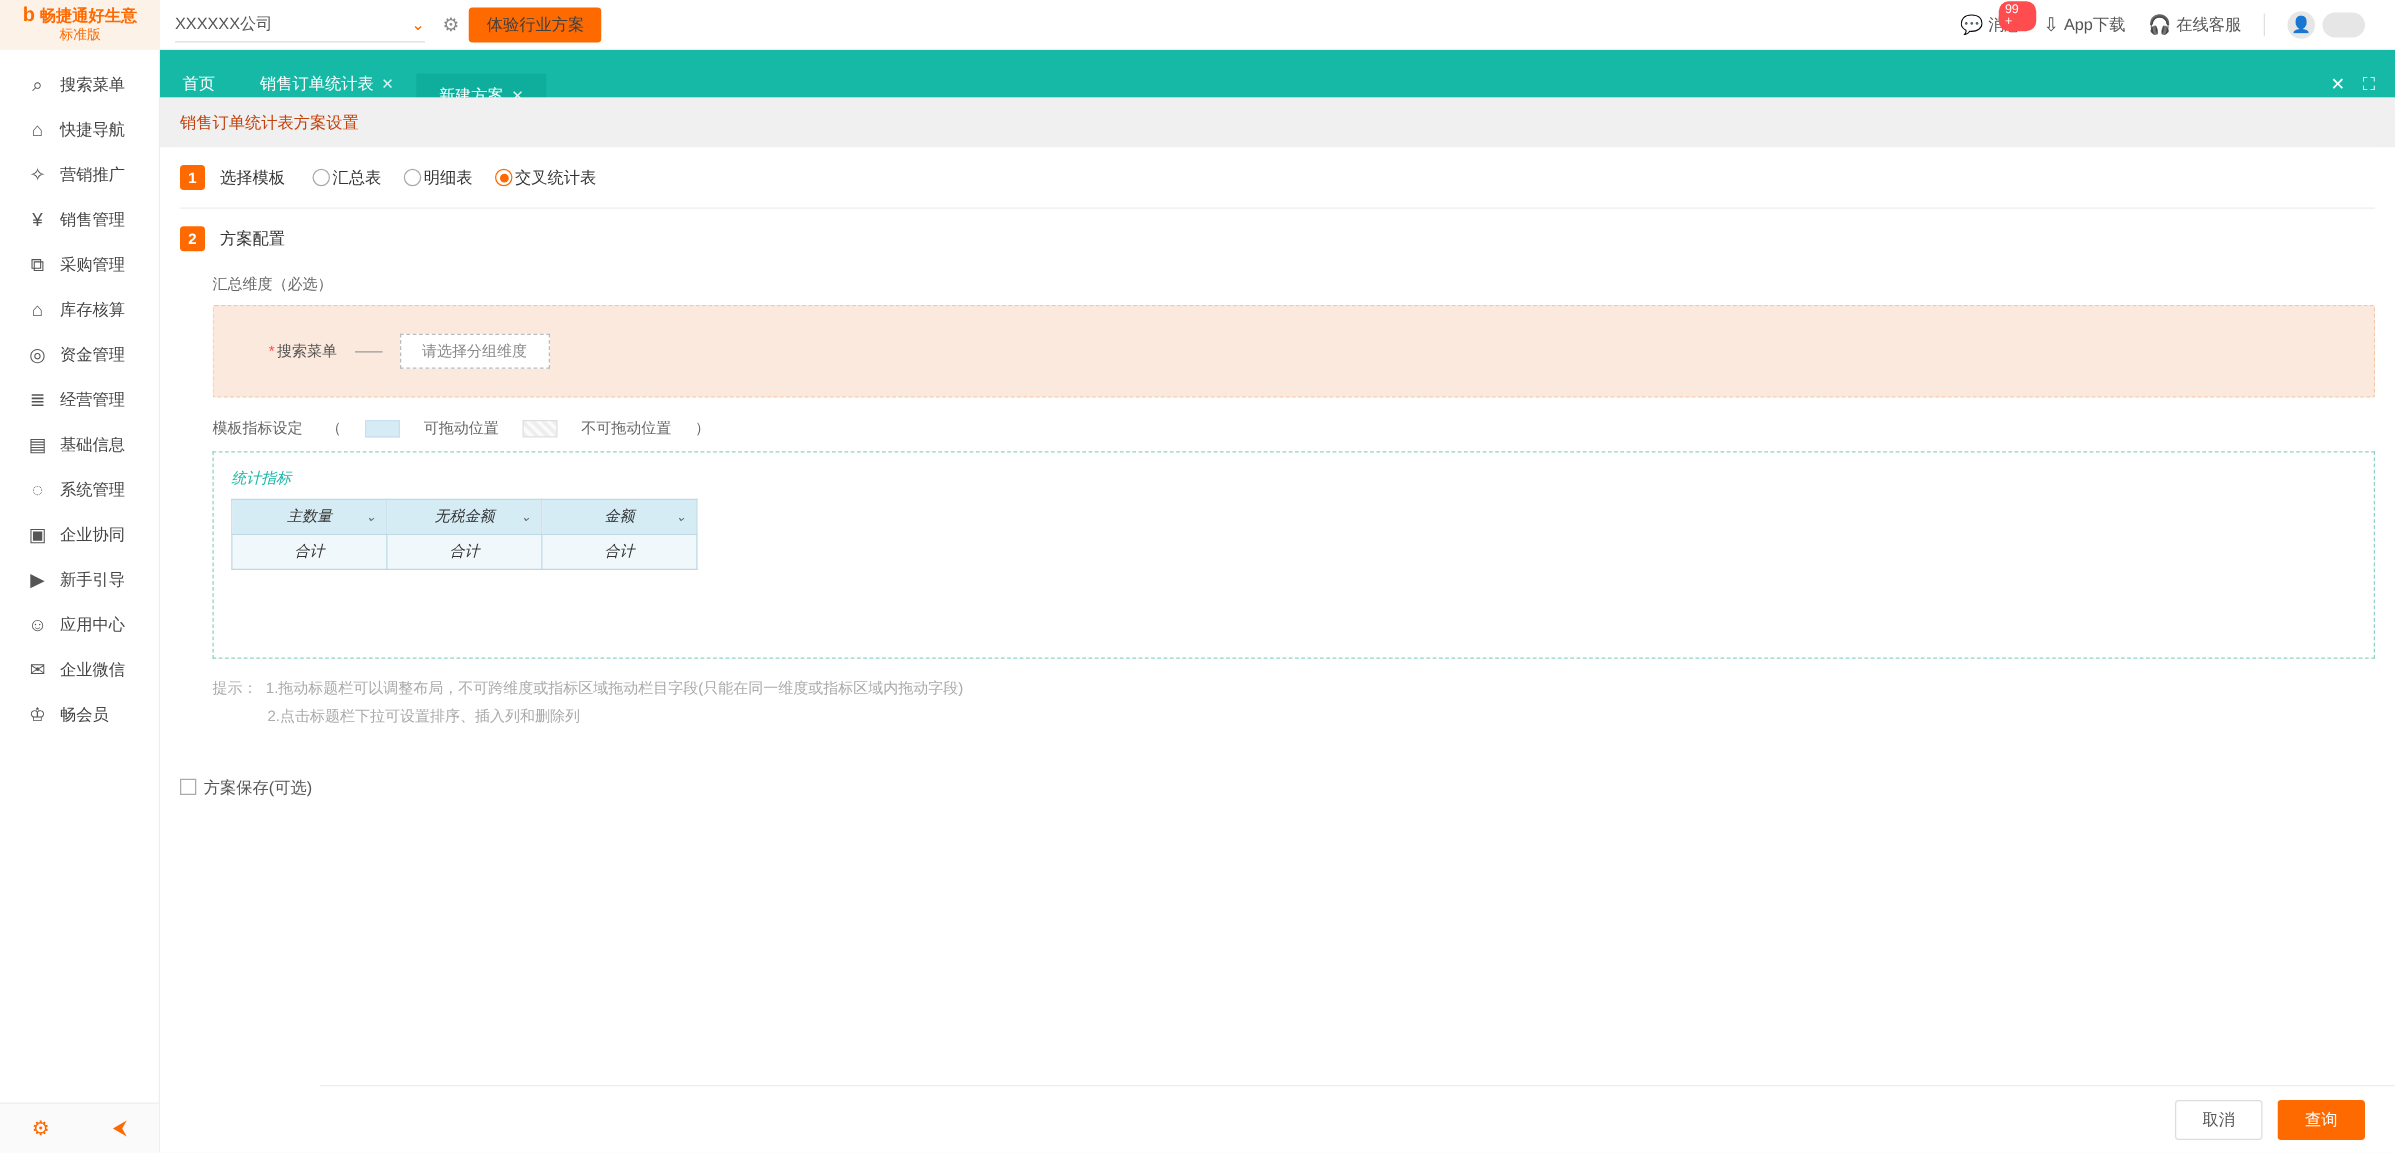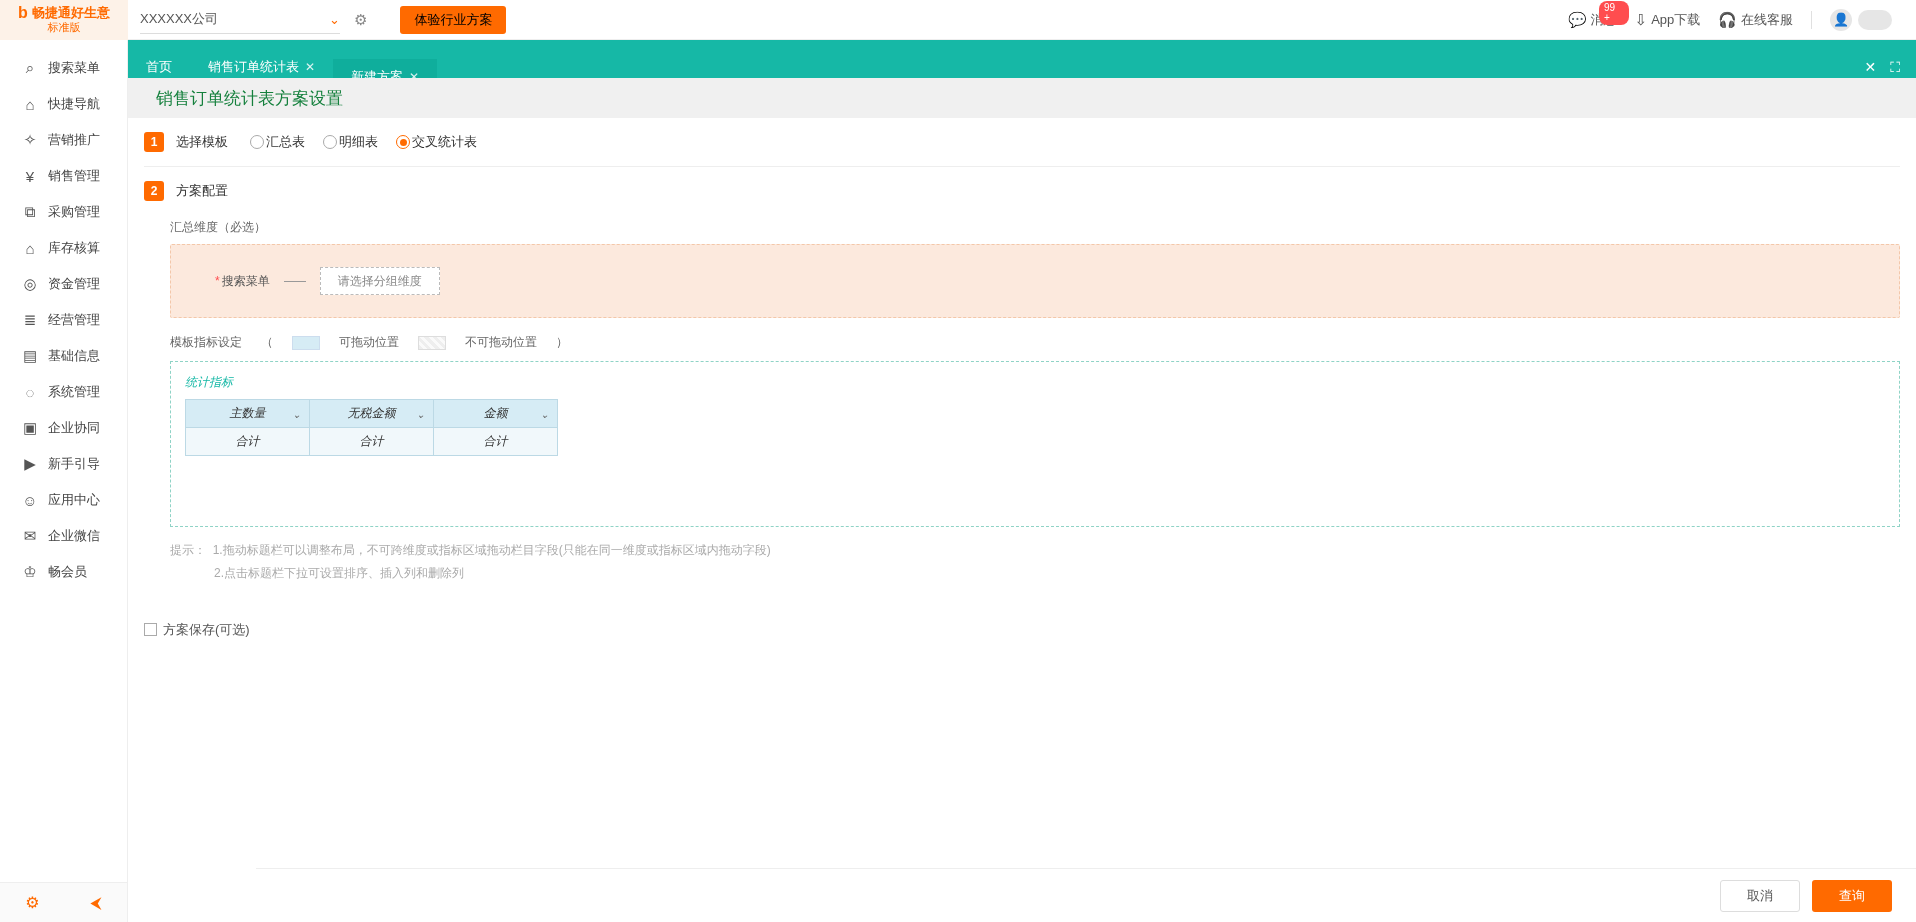--- a/index.html
+++ b/index.html
@@ -24,21 +24,21 @@
   .brand-line1 .logo-b { font-size: 16px; font-weight: 900; }
   .brand-line2 { color: #ff6a00; font-size: 11px; margin-top: -2px; }
   .company-select {
     margin-left: 12px; width: 200px; height: 28px;
     display: flex; align-items: center; justify-content: space-between;
     border-bottom: 1px solid #ddd; color: #555;
   }
   .company-select .chev { color: #ff6a00; }
   .gear-btn { margin-left: 14px; color: #888; font-size: 15px; }
   .orange-btn {
-    margin-left: 33px; background: #ff6a00; color: #000000; border-radius: 3px;
+    margin-left: 8px; background: #ff6a00; color: #404040; border-radius: 3px;
     padding: 5px 14px; font-size: 13px; border: none; cursor: pointer;
   }
   .top-right { margin-left: auto; display: flex; align-items: center; gap: 18px; padding-right: 24px; color: #555; }
   .tr-item { display: flex; align-items: center; gap: 4px; font-size: 13px; cursor: pointer; }
   .tr-icon { font-size: 15px; color: #555; }
   .msg-wrap { position: relative; }
   .msg-badge {
     position: absolute; top: -10px; right: -12px; background: #ff4d4f; color: #fff;
     font-size: 10px; line-height: 1; padding: 2px 5px; border-radius: 8px; margin-left: 31px;
   }
@@ -78,22 +78,22 @@
   .tab .tab-x { font-size: 12px; opacity: .85; }
   .tabbar-right { margin-left: auto; display: flex; align-items: center; gap: 14px; padding-right: 16px; color: #fff; }
   .tb-icon { font-size: 14px; cursor: pointer; }
 
   
   .main {
     position: absolute; left: 128px; right: 0; top: 78px; bottom: 0;
     background: #ffffff; overflow: hidden;
   }
   .sub-header {
-    height: 40px; display: flex; align-items: center; padding: 0 28px;
-    font-size: 17px; color: #15803d; background: #f0f0f0;
+    height: 40px; display: flex; align-items: center; padding: 0 16px;
+    font-size: 13px; color: #c2410c; background: #f0f0f0;
   }
   .content { padding: 0 16px 16px 16px; background:#fff; }
   .white-panel { background: #fff; padding: 0 0 18px 0; }
 
   .step-row { display: flex; align-items: center; gap: 12px; padding: 14px 0; }
   .step-badge {
     width: 20px; height: 20px; background: #ff6a00; color: #fff; font-size: 12px;
     display: flex; align-items: center; justify-content: center; border-radius: 3px;
     font-weight: 600;
   }
@@ -160,21 +160,21 @@
   .cb { width: 13px; height: 13px; border: 1px solid #aaa; background: #fff; }
 
   
   .footer {
     position: absolute; left:128px; right: 0; bottom: 0; height: 54px;
     background: #fff; border-top: 1px solid #eee;
     display: flex; align-items: center; justify-content: flex-end;
     gap: 12px; padding-right: 24px;
   }
   .btn {
-    height: 32px; min-width: 70px; padding: 0 26px; border-radius: 3px; font-size: 13px;
+    height: 32px; min-width: 70px; padding: 0 16px; border-radius: 3px; font-size: 13px;
     display: flex; align-items: center; justify-content: center; cursor: pointer; border:1px solid transparent;
   }
   .btn-plain { background: #fff; border: 1px solid #ddd; color: #555; }
   .btn-primary { background: #ff6a00; color: #fff; }
 </style>
 </head>
 <body>
 
 <div class="top-header">
   <div class="brand-box">

